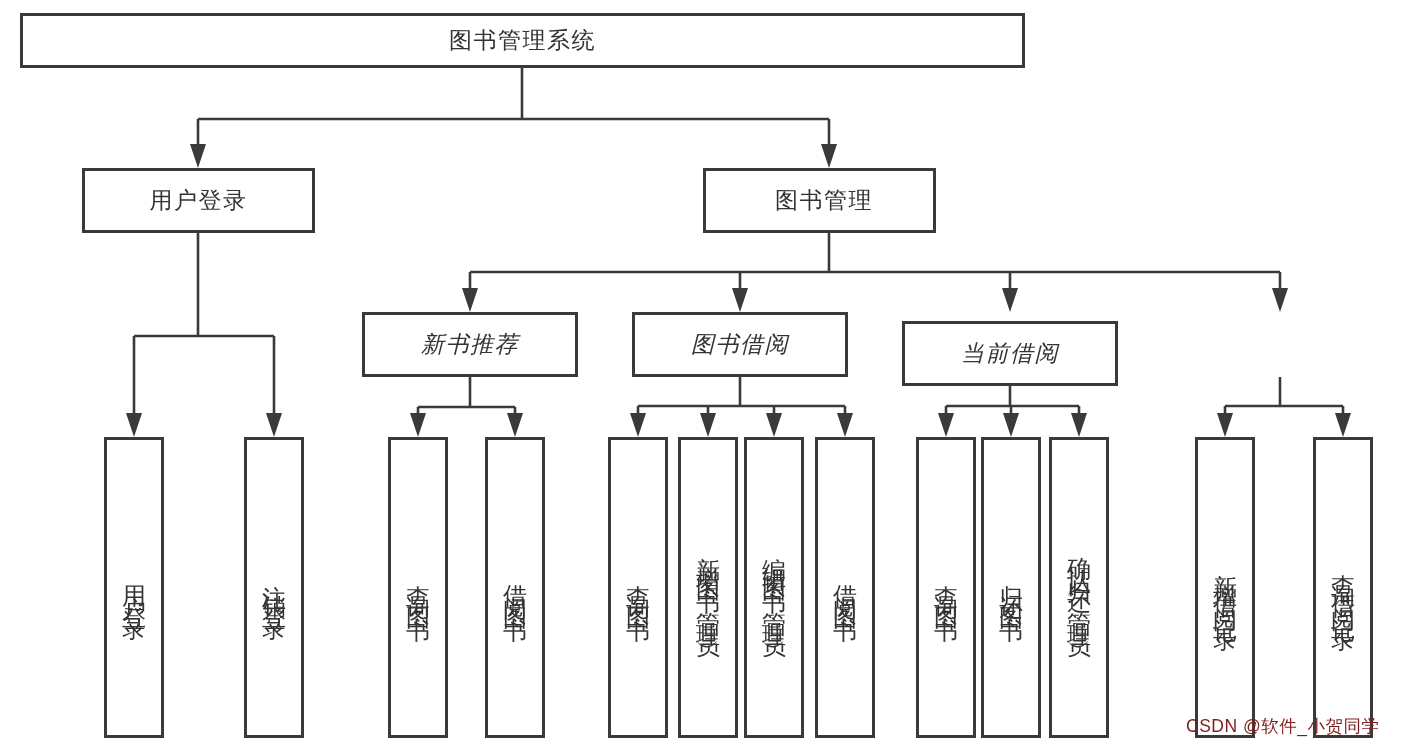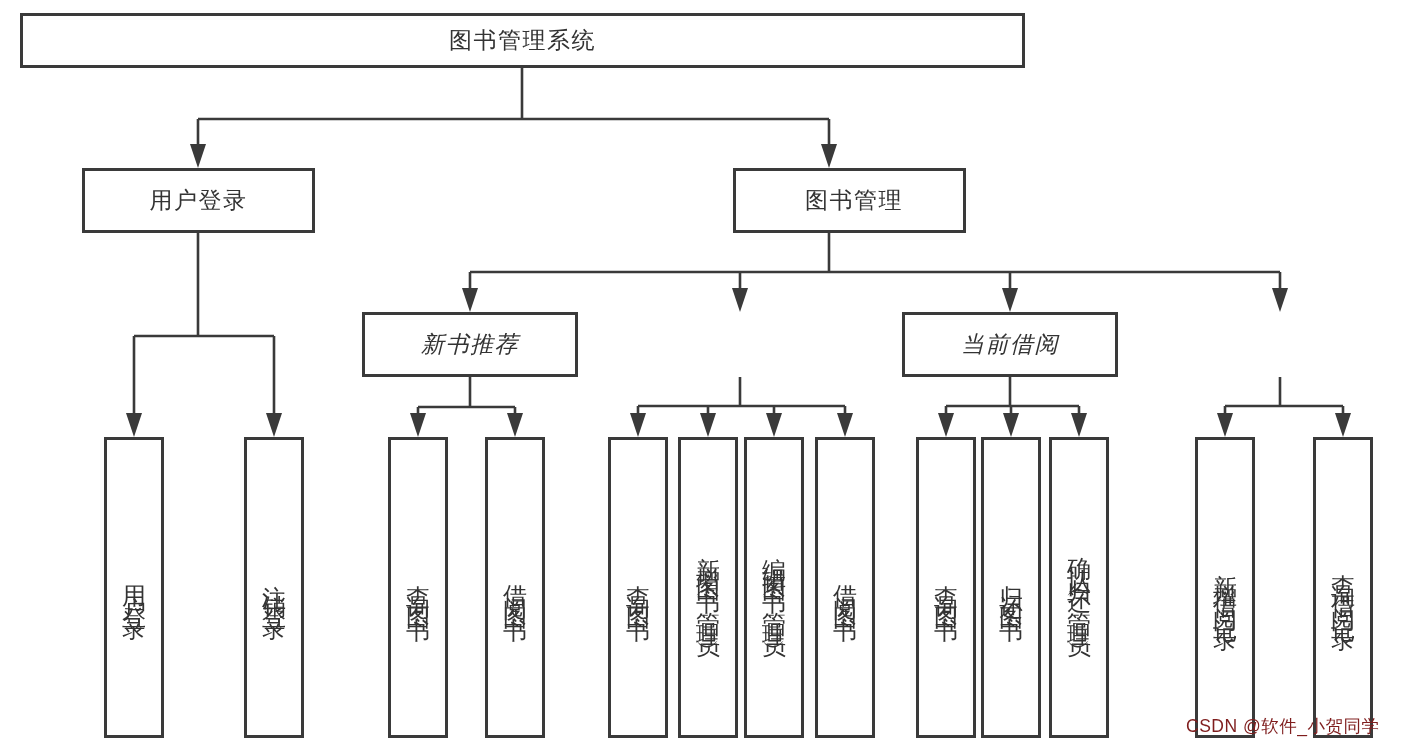--- a/index.html
+++ b/index.html
@@ -87,28 +87,31 @@
     </g>
   </svg>
 
   <div class="node root">
     <span class="hlabel">图书管理系统</span>
   </div>
 
   <div class="node lvl2" style="left:82px;">
     <span class="hlabel">用户登录</span>
   </div>
-  <div class="node lvl2" style="left:733px;padding-left:9px;">
+  <div class="node lvl2" style="left:703px;padding-left:9px;">
     <span class="hlabel">图书管理</span>
   </div>
 
   <div class="node lvl3" style="left:362px;">
     <span class="hlabel">新书推荐</span>
   </div>
-  <div class="node lvl3" style="left:902px;">
+  <div class="node lvl3" style="left:632px;">
+    <span class="hlabel">图书借阅</span>
+  </div>
+  <div class="node lvl3" style="left:902px;margin-top:9px;">
     <span class="hlabel">当前借阅</span>
   </div>
 
   <div class="node leaf" style="left:104px;">
     <span class="vlabel">用户登录</span>
   </div>
   <div class="node leaf" style="left:244px;">
     <span class="vlabel">注销登录</span>
   </div>
 

